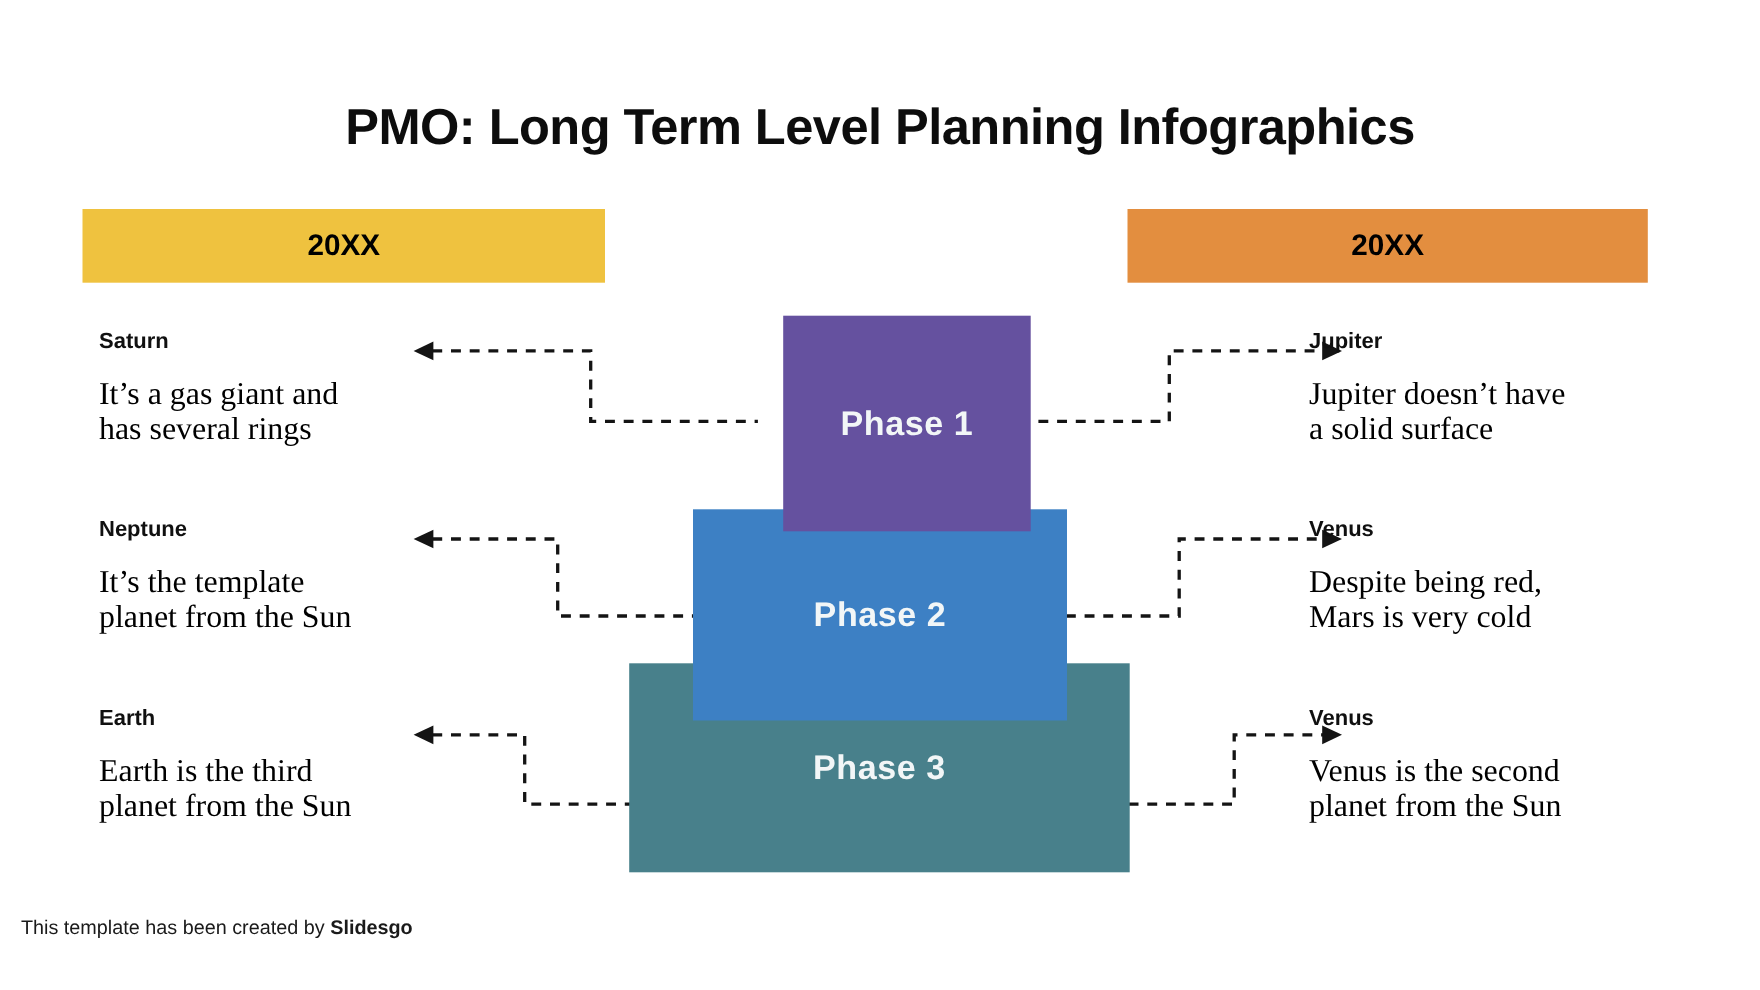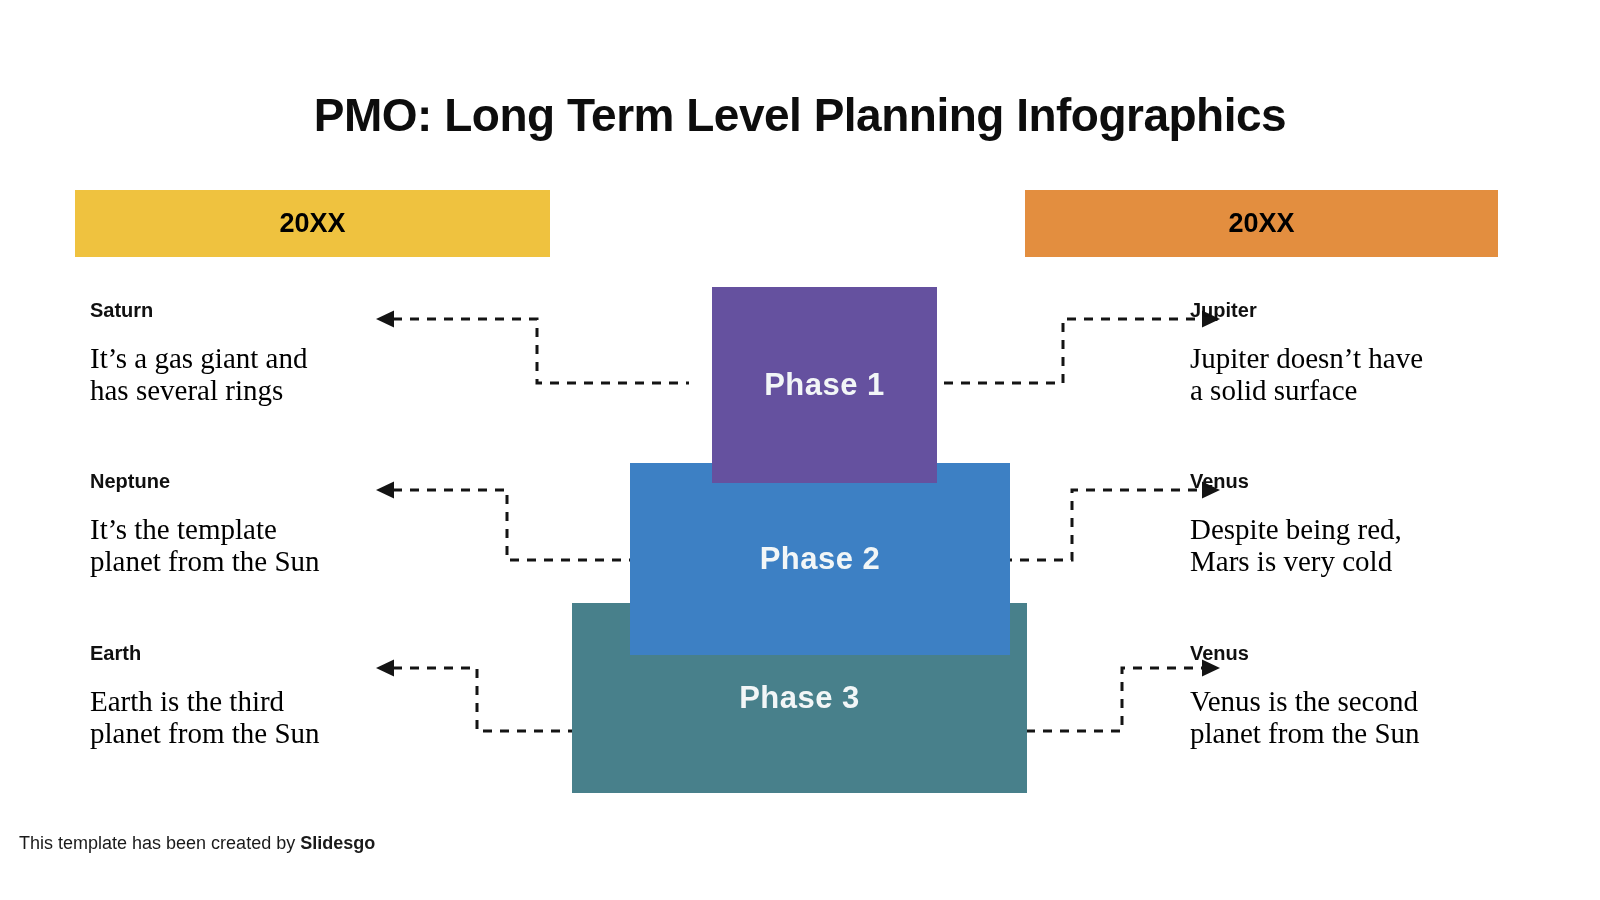--- a/index.html
+++ b/index.html
@@ -18,21 +18,21 @@
     font-size:27px; font-weight:700; color:#000000;
   }
   .year-bar.left  { left:75px;   width:475px; }
   .year-bar.right { left:1025px; width:473px; }
 
   .phase {
     position:absolute; display:flex; align-items:center; justify-content:center;
     color:#f2f6f7; font-size:31px; font-weight:600; letter-spacing:0.5px;
   }
   .phase.p1 { left:712px; top:287px; width:225px; height:196px; z-index:4; }
-  .phase.p2 { left:630px; top:463px; width:380px; height:192px; z-index:3; }
+  .phase.p2 { left:630px; top:463px; width:340px; height:192px; z-index:3; }
   .phase.p3 { left:572px; top:603px; width:455px; height:190px; z-index:2; }
 
   .connectors { position:absolute; left:0; top:0; z-index:1; }
   .connectors path { fill:none; stroke:#141414; stroke-width:3; stroke-dasharray:9 8; }
   .connectors polygon { fill:#141414; }
 
   .item { position:absolute; z-index:5; }
   .item .name { font-size:20px; font-weight:700; color:#101010; line-height:36px; }
   .item .desc { margin-top:14px; font-size:29px; line-height:32px; color:#000000;font-family:Liberation Serif, serif; }
   .item.left-col  { left:90px;   width:300px; text-align:left; }

